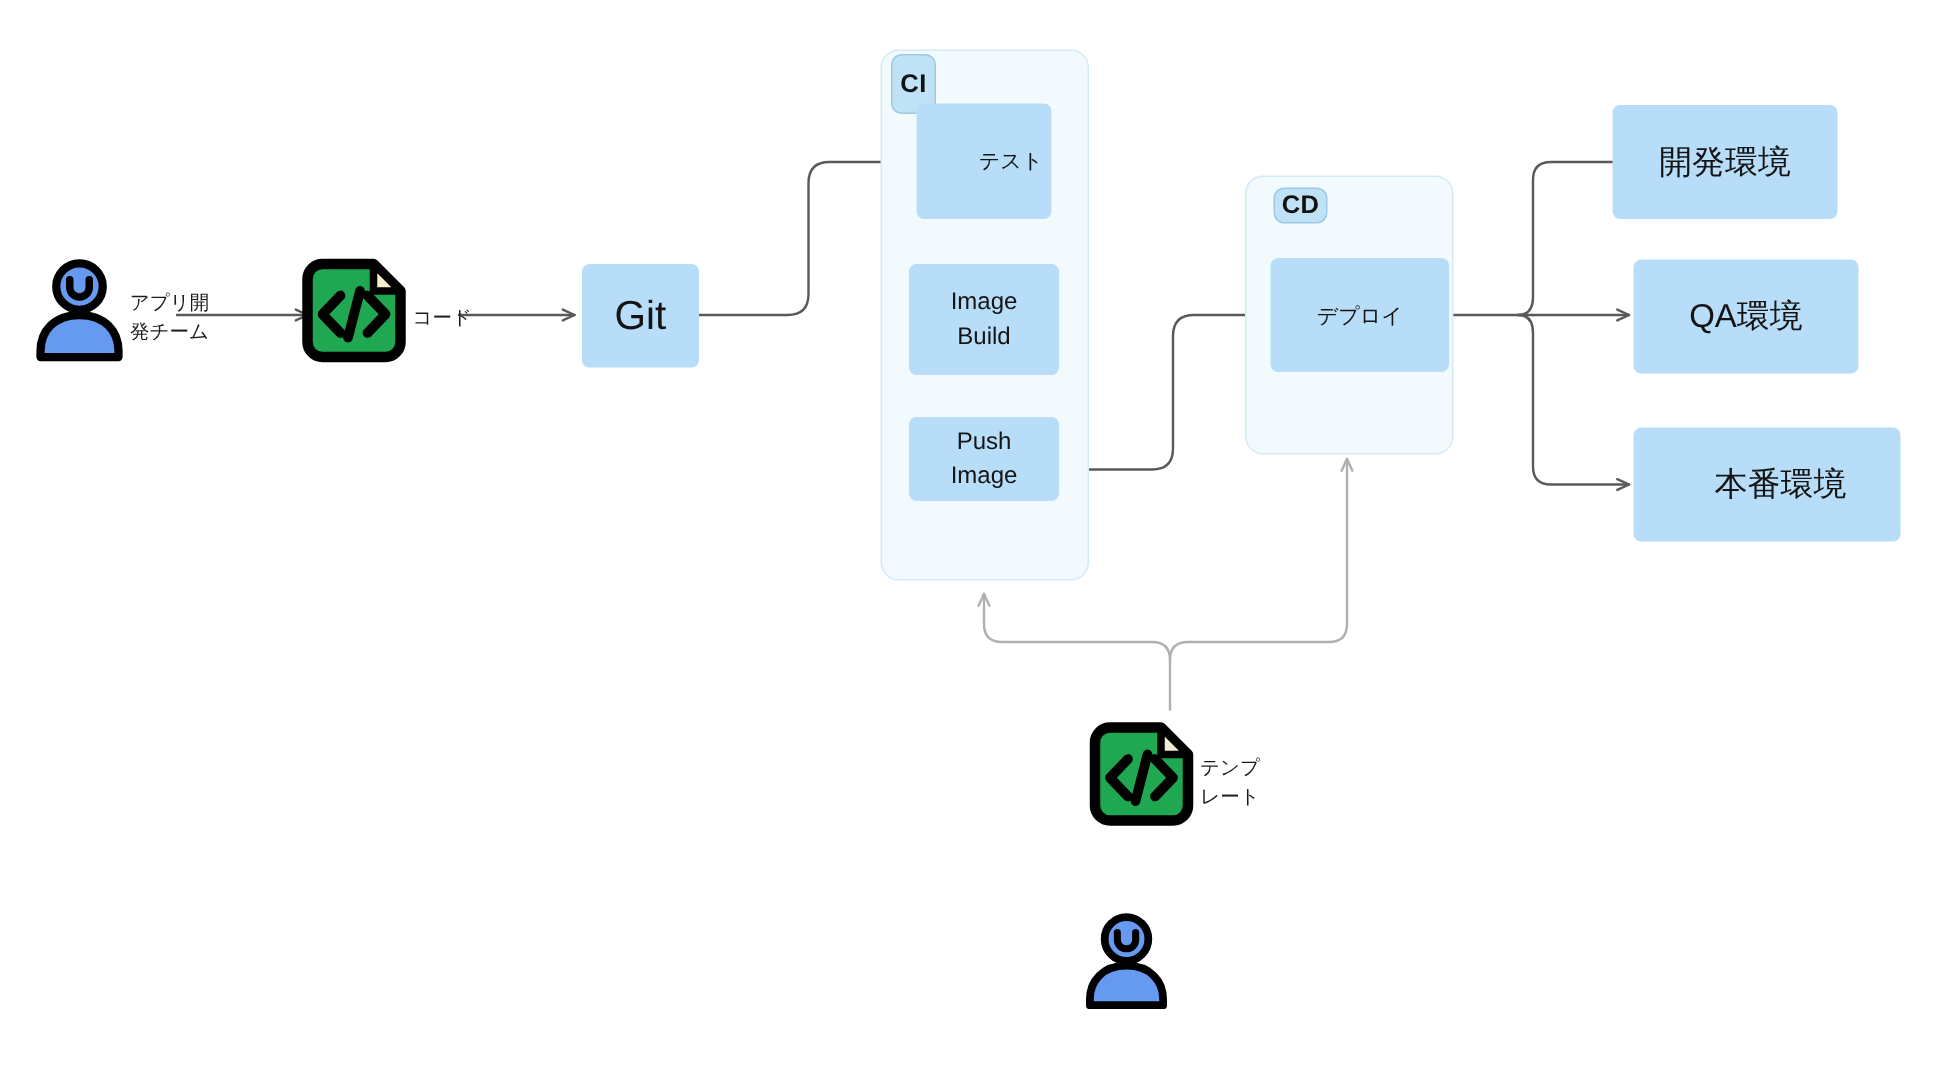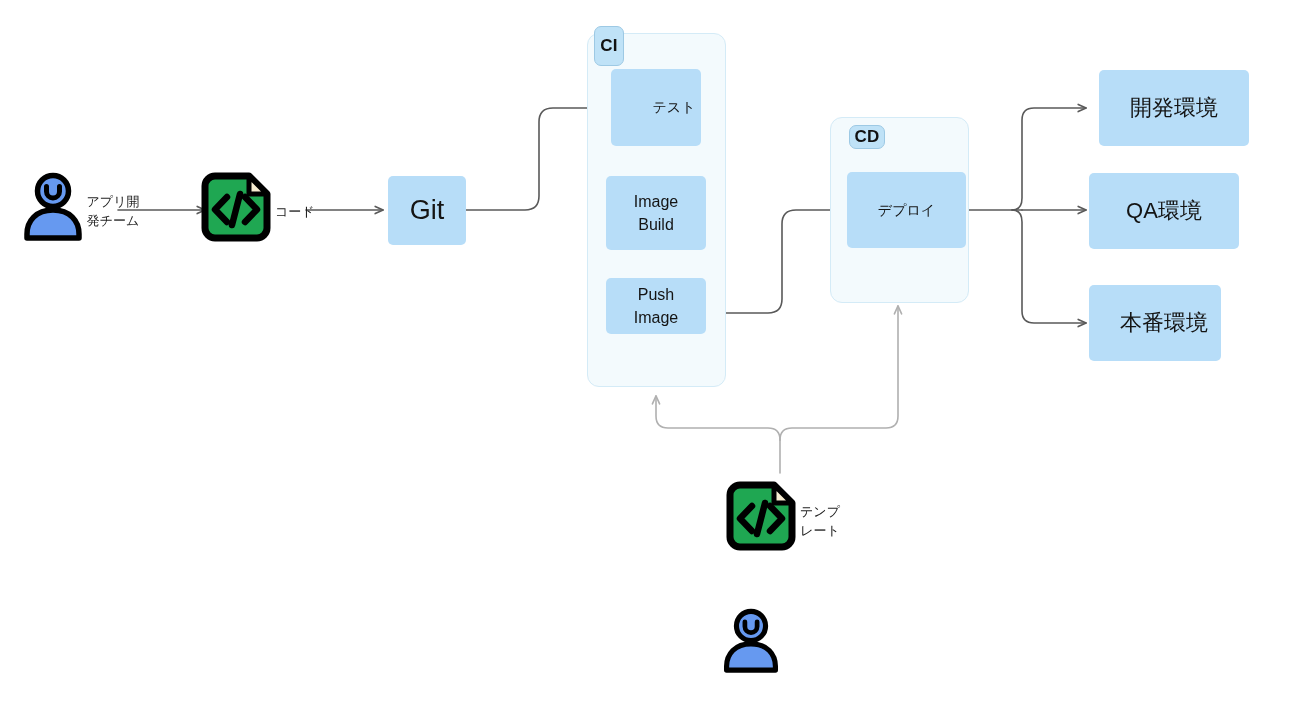--- a/index.html
+++ b/index.html
@@ -116,40 +116,40 @@
   </g>
 
   <g fill="none" stroke="#b0b0b0" stroke-width="1.6" stroke-linecap="round" stroke-linejoin="round">
     <path d="M780,473 L780,440"></path>
     <path d="M780,440 Q780,428 768,428 L668,428 Q656,428 656,416 L656,396" marker-end="url(#ahl)"></path>
     <path d="M780,440 Q780,428 792,428 L886,428 Q898,428 898,416 L898,306" marker-end="url(#ahl)"></path>
   </g>
 </svg>
 
 <div class="group-box abs" style="left:587px; top:33px; width:139px; height:354px;"></div>
-<div class="group-tag" style="left:594px; top:26px; width:30px; height:40px;">CI</div>
+<div class="group-tag" style="left:594px; top:36px; width:30px; height:40px;">CI</div>
 
 <div class="group-box abs" style="left:830px; top:117px; width:139px; height:186px;"></div>
 <div class="group-tag" style="left:837px; top:125px; width:36px; height:24px;margin-left:12px;">CD</div>
 
 <div class="node git abs" style="left:388px; top:176px; width:78px; height:69px;">Git</div>
 
 <div class="node sm abs" style="left:611px; top:69px; width:90px; height:77px;padding-left:36px;">テスト</div>
 
 <div class="node md abs" style="left:606px; top:176px; width:100px; height:74px; white-space:pre-line;">Image
 Build</div>
 
 <div class="node md abs" style="left:606px; top:278px; width:100px; height:56px; white-space:pre-line;">Push
 Image</div>
 
 <div class="node sm abs" style="left:847px; top:172px; width:119px; height:76px;">デプロイ</div>
 
-<div class="node env abs" style="left:1099px; top:70px; width:150px; height:76px;">開発環境</div>
+<div class="node env abs" style="left:1075px; top:70px; width:150px; height:76px;">開発環境</div>
 <div class="node env abs" style="left:1089px; top:173px; width:150px; height:76px;">QA環境</div>
-<div class="node env abs" style="left:1089px; top:285px; width:132px; height:76px;padding-left:18px;">本番環境</div>
+<div class="node env abs" style="left:1089px; top:285px; width:178px; height:76px;padding-left:18px;">本番環境</div>
 
 <div class="icon-stack" style="left:20px; top:172px; width:120px;">
   <span>
     <svg width="66" height="70" viewBox="0 0 66 70" aria-hidden="true">
       <path d="M33 38 C16 38 7 49 7 62 L7 66 L59 66 L59 62 C59 49 50 38 33 38 Z" fill="#6699f0" stroke="#000" stroke-width="5.5" stroke-linejoin="round"></path>
       <circle cx="33" cy="19" r="15.5" fill="#6699f0" stroke="#000" stroke-width="5.5"></circle>
       <path d="M26.5 14.5 L26.5 19.5 A6.5 6.5 0 0 0 39.5 19.5 L39.5 14.5" fill="none" stroke="#000" stroke-width="5" stroke-linecap="round"></path>
     </svg>
   </span>
   <span class="icon-caption">アプリ開発チーム</span>

